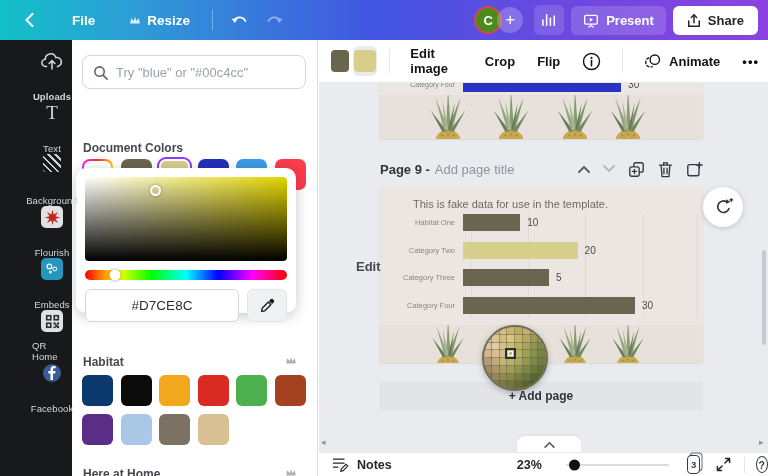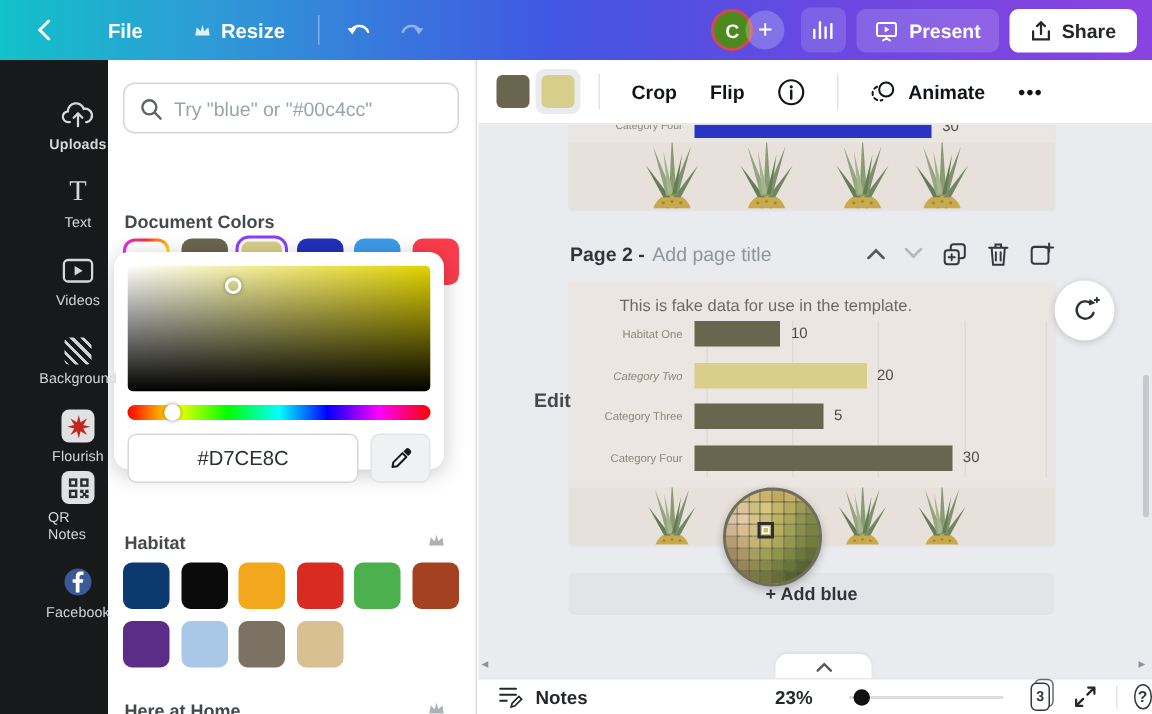--- a/index.html
+++ b/index.html
@@ -23,21 +23,21 @@
     font-size:17px; display:flex; align-items:center; justify-content:center; margin-left:-12px; }
   .present-btn { display:flex; align-items:center; gap:7px; background:rgba(255,255,255,.16); color:#fff;
     font-size:13px; font-weight:700; padding:7px 12px; border-radius:6px; }
   .share-btn { display:flex; align-items:center; gap:7px; background:#fff; color:#23262b;
     font-size:13px; font-weight:700; padding:7px 14px; border-radius:6px; }
 
   
   .rail { position:absolute; left:0; top:40px; width:72px; height:436px; background:#18191b;
     display:flex; flex-direction:column; align-items:center; padding-top:10px; z-index:55; }
   .rail-item { width:72px; height:52px; display:flex; flex-direction:column; align-items:center;
-    justify-content:flex-end; gap:4px; color:#d6d7d9; cursor:pointer;padding-left:32px; }
+    justify-content:space-between; gap:4px; color:#d6d7d9; cursor:pointer;padding-left:32px; }
   .rail-item .lbl { font-size:9.5px; letter-spacing:.1px; }
   .rail-ic { width:22px; height:22px; display:flex; align-items:center; justify-content:center; }
   .stripes { width:18px; height:18px; border-radius:3px;
     background:repeating-linear-gradient(45deg,#cfd1d4 0 2px,transparent 2px 5px); }
   .sq-ic { width:22px; height:22px; border-radius:5px; display:flex; align-items:center; justify-content:center; }
 
   
   .panel { position:absolute; left:72px; top:40px; width:246px; height:436px; background:#fff;
     border-right:1px solid #dcdee1; z-index:10; }
   .searchbox { position:absolute; left:10px; top:15px; width:224px; height:34px; border:1px solid #d4d7da;
@@ -226,59 +226,60 @@
             <path d="M12 19 V10 M8.8 12.8 L12 9.5 L15.2 12.8" stroke="#d6d7d9" stroke-width="1.7" fill="none" stroke-linecap="round"></path>
           </svg>
         </span>
       <span class="lbl" style="font-weight:700">Uploads</span>
     </div>
     <div class="rail-item">
       <span class="rail-ic" style="font-family:'Liberation Serif',serif; font-size:19px; color:#d6d7d9;">T</span>
       <span class="lbl">Text</span>
     </div>
     <div class="rail-item">
-      <span class="rail-ic">
-          <svg width="22" height="17" viewBox="0 0 24 19">
-            <rect x="1.5" y="1.5" width="21" height="16" rx="3" fill="none" stroke="#d6d7d9" stroke-width="1.7"></rect>
-            <polygon points="9.5,6 15.5,9.5 9.5,13" fill="#d6d7d9"></polygon>
-          </svg>
-        </span>
-      <span class="lbl">Videos</span>
-    </div>
-    <div class="rail-item">
       <span class="stripes"></span>
       <span class="lbl">Background</span>
     </div>
     <div class="rail-item">
       <span class="sq-ic" style="background:#dfe1e3">
         <svg width="17" height="17" viewBox="0 0 24 24">
             <polygon fill="#c0271f" points="23,12 16.2,13.7 19.8,19.8 13.7,16.2 12,23 10.3,16.2 4.2,19.8 7.8,13.7 1,12 7.8,10.3 4.2,4.2 10.3,7.8 12,1 13.7,7.8 19.8,4.2 16.2,10.3"></polygon>
           </svg>
       </span>
       <span class="lbl">Flourish</span>
+    </div>
+    <div class="rail-item">
+      <span class="sq-ic" style="background:#2596be">
+        <svg width="14" height="14" viewBox="0 0 16 16">
+            <circle cx="5" cy="5" r="2.6" fill="none" stroke="#fff" stroke-width="1.4"></circle>
+            <circle cx="11.2" cy="8" r="2.2" fill="none" stroke="#d7ecf5" stroke-width="1.3"></circle>
+            <circle cx="6.2" cy="11.5" r="1.8" fill="#cfe8f2"></circle>
+          </svg>
+      </span>
+      <span class="lbl">Embeds</span>
     </div>
     <div class="rail-item">
       <span class="sq-ic" style="background:#dfe1e3">
         <svg width="15" height="15" viewBox="0 0 16 16">
             <g fill="#2b2e31">
               <rect x="1" y="1" width="6" height="6"></rect>
               <rect x="2.7" y="2.7" width="2.6" height="2.6" fill="#dfe1e3"></rect>
               <rect x="9" y="1" width="6" height="6"></rect>
               <rect x="10.7" y="2.7" width="2.6" height="2.6" fill="#dfe1e3"></rect>
               <rect x="1" y="9" width="6" height="6"></rect>
               <rect x="2.7" y="10.7" width="2.6" height="2.6" fill="#dfe1e3"></rect>
               <rect x="9" y="9" width="2.4" height="2.4"></rect>
               <rect x="12.6" y="9" width="2.4" height="2.4"></rect>
               <rect x="10.8" y="11.2" width="2.4" height="2.4"></rect>
               <rect x="9" y="13.4" width="2.4" height="1.6"></rect>
               <rect x="12.6" y="12.6" width="2.4" height="2.4"></rect>
             </g>
           </svg>
       </span>
-      <span class="lbl">QR Notes</span>
+      <span class="lbl">QR Home</span>
     </div>
     <div class="rail-item">
       <span class="rail-ic">
           <svg width="20" height="20" viewBox="0 0 20 20">
             <circle cx="10" cy="10" r="9" fill="#3b5998"></circle>
             <path d="M11 17 V10.5 h2.2 l.4-2.4 H11 V6.6 c0-.8.4-1.3 1.3-1.3 h1.4 V3.2 C13.2 3.1 12.4 3 11.7 3 9.8 3 8.5 4.2 8.5 6.3 v1.8 H6.4 v2.4 h2.1 V17 Z" fill="#fff"></path>
           </svg>
         </span>
       <span class="lbl">Facebook</span>
     </div>
@@ -357,20 +358,21 @@
   </div>
 
   <div class="canvas"></div>
 
   <div class="edit-toolbar">
     <div class="et-swatch" id="et-swatch-0" style="background: rgb(106, 101, 79);"></div>
     <div class="et-swatch-sel">
       <div class="et-swatch" id="et-swatch-1" style="background: rgb(215, 206, 140);"></div>
     </div>
     <div class="et-sep"></div>
+    <div class="et-btn">Edit image</div>
     <div class="et-btn">Crop</div>
     <div class="et-btn">Flip</div>
     <div class="et-btn">
       <svg width="19" height="19" viewBox="0 0 20 20">
           <circle cx="10" cy="10" r="8.4" fill="none" stroke="#101418" stroke-width="1.5"></circle>
           <circle cx="10" cy="6.2" r="1.1" fill="#101418"></circle>
           <path d="M10 9 v5.4" stroke="#101418" stroke-width="1.7" stroke-linecap="round"></path>
         </svg>
     </div>
     <div class="et-sep"></div>
@@ -427,21 +429,21 @@
       <svg class="pine" style="left:176px" width="40" height="62">
           <use href="#pine"></use>
         </svg>
       <svg class="pine" style="left:229px" width="40" height="62">
           <use href="#pine"></use>
         </svg>
     </div>
   </div>
 
   <div class="page-header">
-    <span class="ph-title">Page 2 -</span>
+    <span class="ph-title">Page 9 -</span>
     <span class="ph-placeholder">Add page title</span>
     <div class="ph-icons">
       <span>
           <svg width="12" height="8" viewBox="0 0 12 8">
             <path d="M1 7 L6 2 L11 7" stroke="#55595e" stroke-width="1.8" fill="none" stroke-linecap="round"></path>
           </svg>
         </span>
       <span style="opacity:.35">
           <svg width="12" height="8" viewBox="0 0 12 8">
             <path d="M1 1 L6 6 L11 1" stroke="#55595e" stroke-width="1.8" fill="none" stroke-linecap="round"></path>
@@ -475,21 +477,21 @@
     <div class="gridline" style="left:206px"></div>
       <div class="gridline" style="left:264px"></div>
     <div class="gridline" style="left:318px"></div>
     <div id="p3rows">
         <div class="bar-row" style="left: 0px; top: 26px;">
           <div class="bar-label" style="font-size: 7.5px;">Habitat One</div>
           <div class="bar" style="width: 57.3px; background: rgb(106, 101, 79);"></div>
           <div class="bar-val">10</div>
         </div>
         <div class="bar-row" style="left: 0px; top: 53.5px;">
-          <div class="bar-label" style="font-size: 7.5px; font-style: italic;">Category Two</div>
+          <div class="bar-label" style="font-size: 7.5px;">Category Two</div>
           <div class="bar" style="width: 114.6px; background: rgb(216, 207, 141);"></div>
           <div class="bar-val">20</div>
         </div>
         <div class="bar-row" style="left: 0px; top: 81px;">
           <div class="bar-label" style="font-size: 7.5px;">Category Three</div>
           <div class="bar" style="width: 85.95px; background: rgb(106, 101, 79);"></div>
           <div class="bar-val">5</div>
         </div>
         <div class="bar-row" style="left: 0px; top: 108.5px;">
           <div class="bar-label" style="font-size: 7.5px;">Category Four</div>
@@ -574,21 +576,21 @@
       <div style="background: rgb(131, 118, 80); outline: rgba(90, 90, 70, 0.45) solid 0.5px;"></div>
       <div style="background: rgb(122, 122, 68); outline: rgba(90, 90, 70, 0.45) solid 0.5px;"></div>
       <div style="background: rgb(114, 118, 62); outline: rgba(90, 90, 70, 0.45) solid 0.5px;"></div>
       <div style="background: rgb(100, 108, 55); outline: rgba(90, 90, 70, 0.45) solid 0.5px;"></div>
       <div style="background: rgb(87, 98, 48); outline: rgba(90, 90, 70, 0.45) solid 0.5px;"></div>
       <div style="background: rgb(74, 86, 43); outline: rgba(90, 90, 70, 0.45) solid 0.5px;"></div>
       <div style="background: rgb(67, 81, 40); outline: rgba(90, 90, 70, 0.45) solid 0.5px;"></div>
     </div>
   <div class="loupe-center"></div>
 
-  <div class="addpage">+ Add blue</div>
+  <div class="addpage">+ Add page</div>
 
   <div class="float-btn">
     <svg width="21" height="21" viewBox="0 0 24 24">
         <path d="M18.3 13.2 a6.6 6.6 0 1 1 -2-7.2" fill="none" stroke="#2b3038" stroke-width="1.8" stroke-linecap="round"></path>
         <polygon points="15.2,2.6 19.8,5.8 14.8,7.6" fill="#2b3038"></polygon>
         <path d="M19.2 3.4 h3.4 M20.9 1.7 v3.4" stroke="#2b3038" stroke-width="1.4" stroke-linecap="round"></path>
       </svg>
   </div>
 
   <div class="vscroll"></div>

